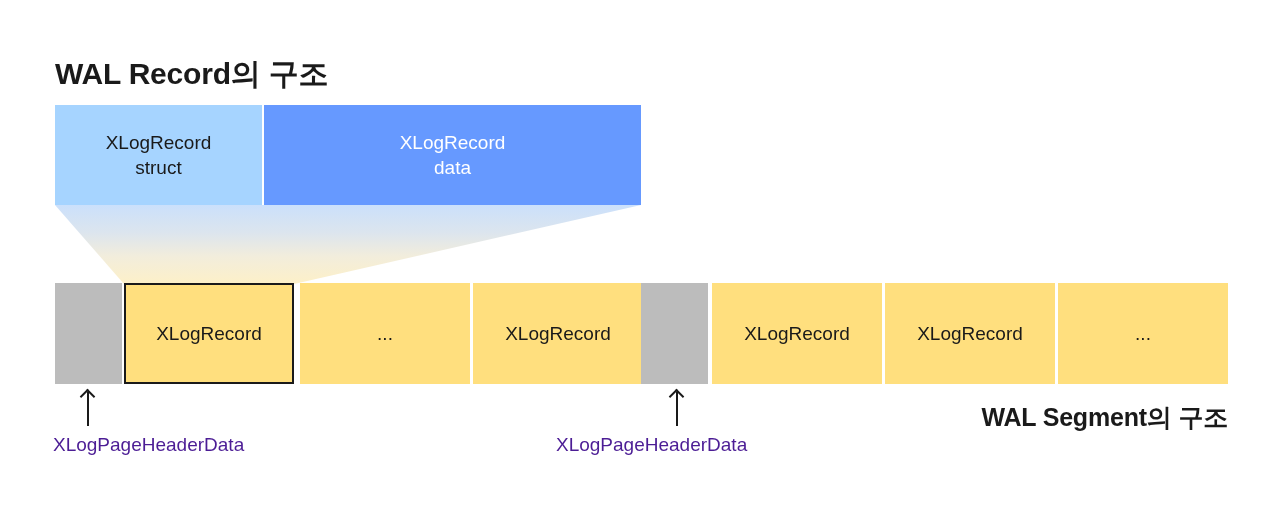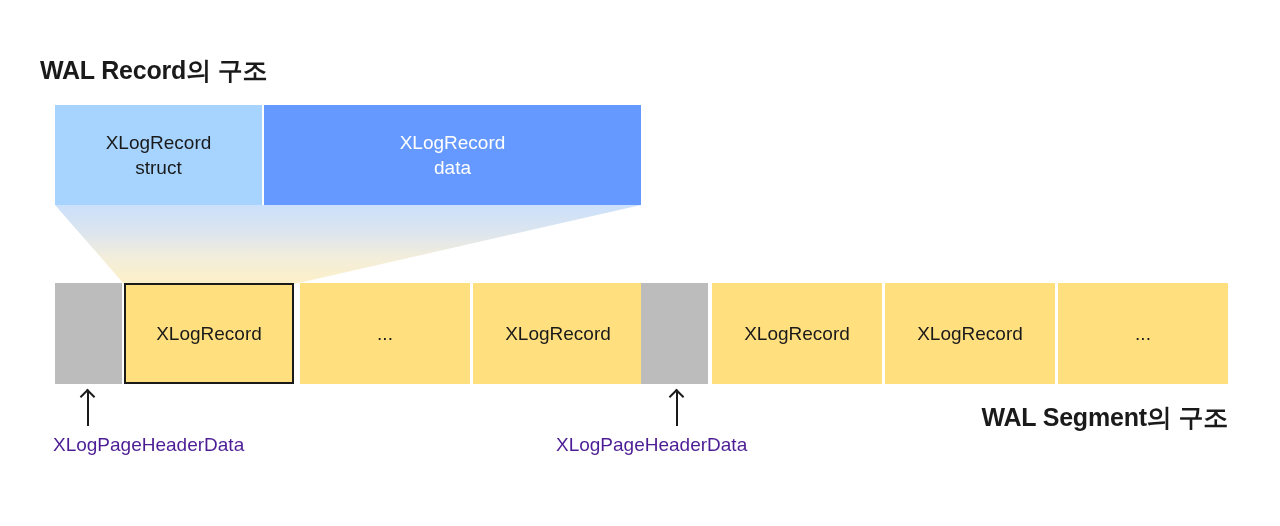--- a/index.html
+++ b/index.html
@@ -23,23 +23,23 @@
 
   
   .title {
     position: absolute;
     font-weight: bold;
     color: #1a1a1a;
     white-space: nowrap;
     letter-spacing: -0.2px;
   }
   #record-title {
-    left: 40px;
+    left: 55px;
     top: 54px;
-    font-size: 25px;
+    font-size: 30px;
   }
   #segment-title {
     right: 52px;
     top: 401px;
     font-size: 25px;
     margin-left: 36px;
   }
 
   
   .record-row {

